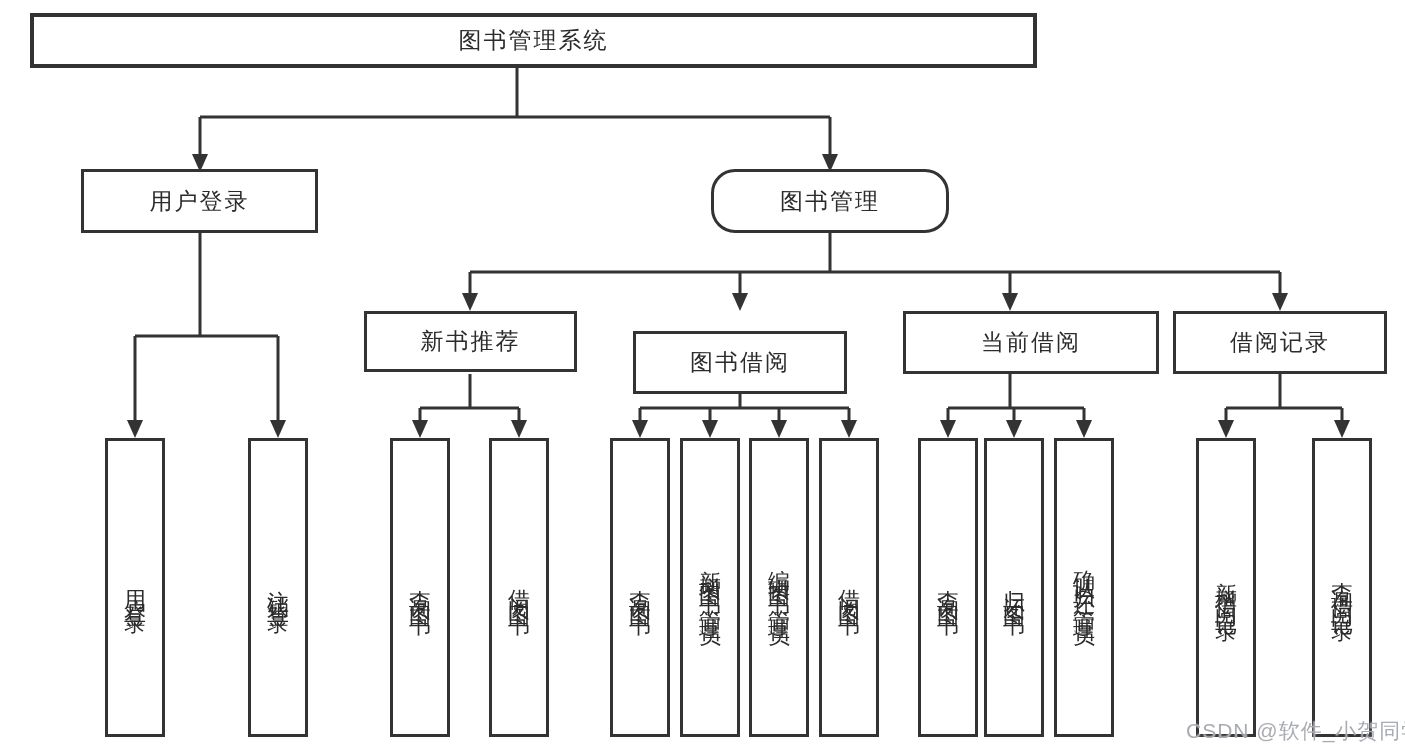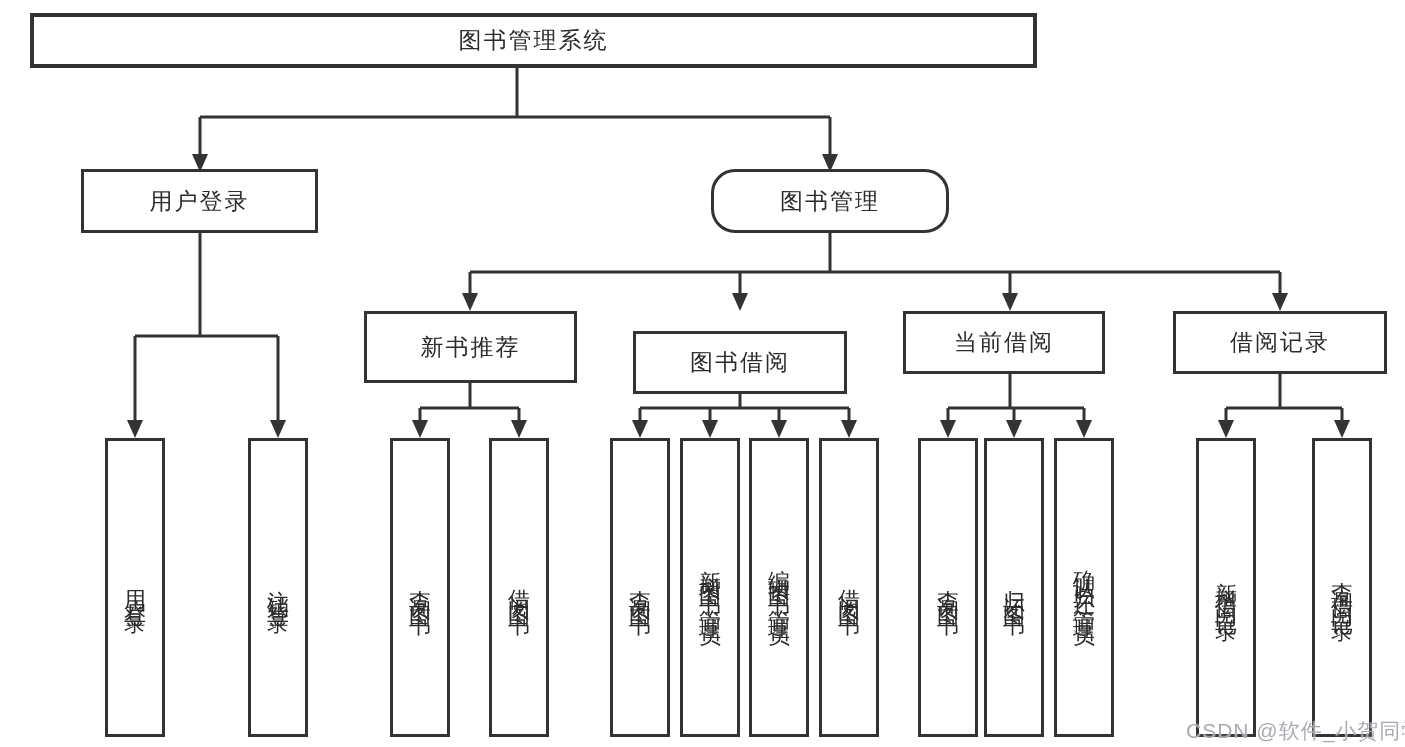--- a/index.html
+++ b/index.html
@@ -67,23 +67,23 @@
       <polygon points="1218,420 1234,420 1226,438"></polygon>
       <polygon points="1334,420 1350,420 1342,438"></polygon>
     </g>
   </svg>
 
   <div class="node root" style="left:13px;top:13px;width:1007px;height:55px;margin-left:17px;">图书管理系统</div>
 
   <div class="node" style="left:81px;top:169px;width:237px;height:64px;">用户登录</div>
   <div class="node" style="left:711px;top:169px;width:238px;height:64px;border-radius:24px;">图书管理</div>
 
-  <div class="node" style="left:364px;top:311px;width:213px;height:72px;">新书推荐</div>
+  <div class="node" style="left:364px;top:311px;width:213px;height:61px;">新书推荐</div>
   <div class="node" style="left:633px;top:311px;width:214px;height:63px;margin-top:20px;">图书借阅</div>
-  <div class="node" style="left:903px;top:311px;width:202px;height:63px;">当前借阅</div>
+  <div class="node" style="left:903px;top:311px;width:256px;height:63px;">当前借阅</div>
   <div class="node" style="left:1173px;top:311px;width:214px;height:63px;">借阅记录</div>
 
   <div class="node v" style="left:105px;top:438px;width:60px;height:299px;">用户登录</div>
   <div class="node v" style="left:248px;top:438px;width:60px;height:299px;">注销登录</div>
 
   <div class="node v" style="left:390px;top:438px;width:60px;height:299px;">查询图书</div>
   <div class="node v" style="left:489px;top:438px;width:60px;height:299px;">借阅图书</div>
 
   <div class="node v" style="left:610px;top:438px;width:60px;height:299px;">查询图书</div>
   <div class="node v" style="left:680px;top:438px;width:60px;height:299px;">新增图书（管理员）</div>

